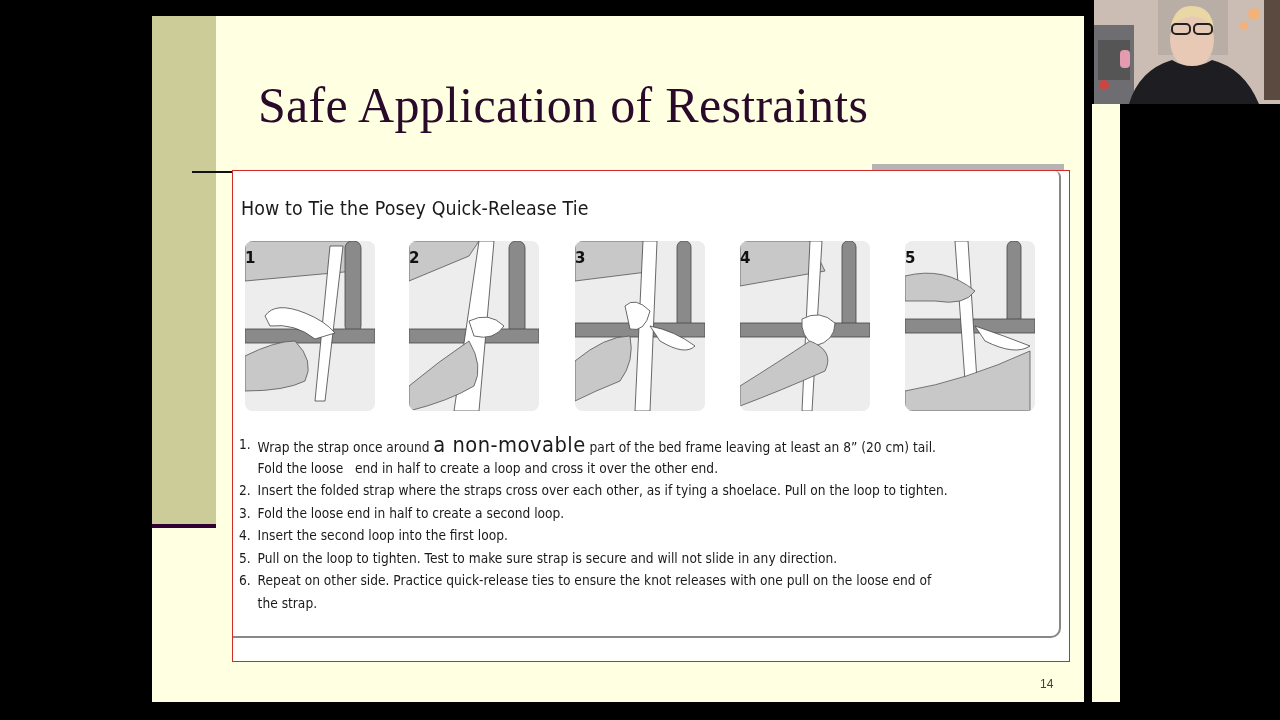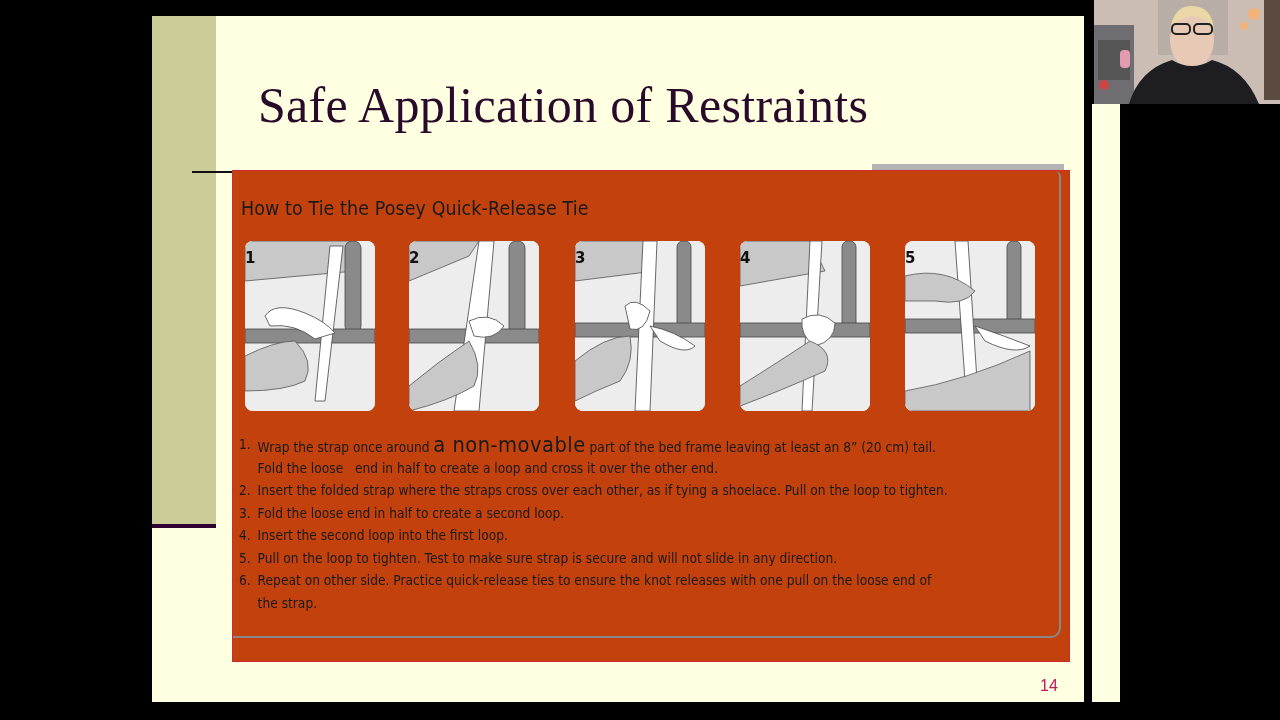--- a/index.html
+++ b/index.html
@@ -4,32 +4,32 @@
 <style>
   html, body { margin:0; padding:0; }
   body { width:1280px; height:720px; background:#000; position:relative; overflow:hidden; font-family:"Liberation Sans", sans-serif; }
   .slide { position:absolute; left:152px; top:16px; width:932px; height:686px; background:#FFFFE1; }
   .slide-right-ext { position:absolute; left:1092px; top:104px; width:28px; height:598px; background:#FFFFE1; }
   .left-band { position:absolute; left:0; top:0; width:64px; height:510px; background:#CCCC99; }
   .left-band-line { position:absolute; left:0; top:508px; width:64px; height:4px; background:#330033; }
   .title-rule { position:absolute; left:40px; top:155px; width:40px; height:2px; background:#111; }
   .title { position:absolute; left:106px; top:60px; font-family:"Liberation Serif", serif; font-size:50px; color:#2A0A2A; letter-spacing:0.3px; white-space:nowrap; }
   .gray-tab { position:absolute; left:720px; top:148px; width:192px; height:6px; background:#B4B4B4; }
-  .red-box { position:absolute; left:80px; top:154px; width:838px; height:492px; border:1.5px solid #D22A2A; background:#c2410c; box-sizing:border-box; }
+  .red-box { position:absolute; left:80px; top:154px; width:838px; height:492px; border:1.5px solid #D22A2A; background:#ffffff; box-sizing:border-box; }
   .inner-frame { position:absolute; left:0; top:0; width:826px; height:465px; border-right:2px solid #888; border-bottom:2px solid #888; border-bottom-right-radius:10px; border-top-right-radius:6px; }
   .figure-title { position:absolute; left:8px; top:26px; font-family:"DejaVu Sans", sans-serif; font-size:19px; color:#1a1a1a; letter-spacing:0.1px; white-space:nowrap; transform:scaleX(0.92); transform-origin:left; }
   .steps { position:absolute; left:12px; top:70px; width:800px; height:172px; }
   .step { position:absolute; top:0; width:130px; height:170px; border-radius:8px; background:#EFEFEF; overflow:hidden; }
   .step svg { position:absolute; left:0; top:0; }
   .step-num { position:absolute; left:0px; top:8px; font-family:"DejaVu Sans", sans-serif; font-weight:bold; font-size:15px; color:#111; z-index:2; }
   .instructions { position:absolute; left:6px; top:263px; width:800px; font-family:"DejaVu Sans", sans-serif; font-size:13.2px; color:#1a1a1a; line-height:22.5px; transform:scaleX(0.93); transform-origin:left; }
   .instr { position:relative; padding-left:20px; white-space:nowrap; }
   .instr .n { position:absolute; left:0; top:0; }
   .big { font-size:21px; letter-spacing:0.5px; }
-  .slide-number { position:absolute; left:888px; top:661px; font-size:16px; color:#be185d; }
+  .slide-number { position:absolute; left:888px; top:661px; font-size:12px; color:#404040; }
   .webcam { position:absolute; left:1094px; top:0; width:186px; height:104px; overflow:hidden; background:#c8b9b0; }
 </style>
 </head>
 <body>
 
 <div class="slide">
   <div class="left-band"></div>
   <div class="left-band-line"></div>
   <div class="title-rule"></div>
   <div class="title">Safe Application of Restraints</div>

